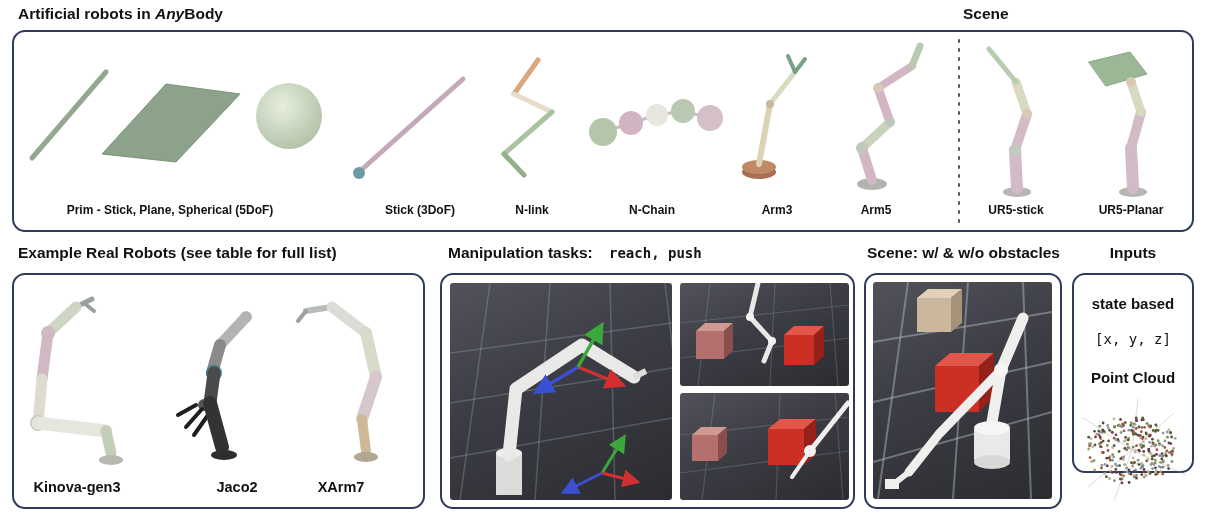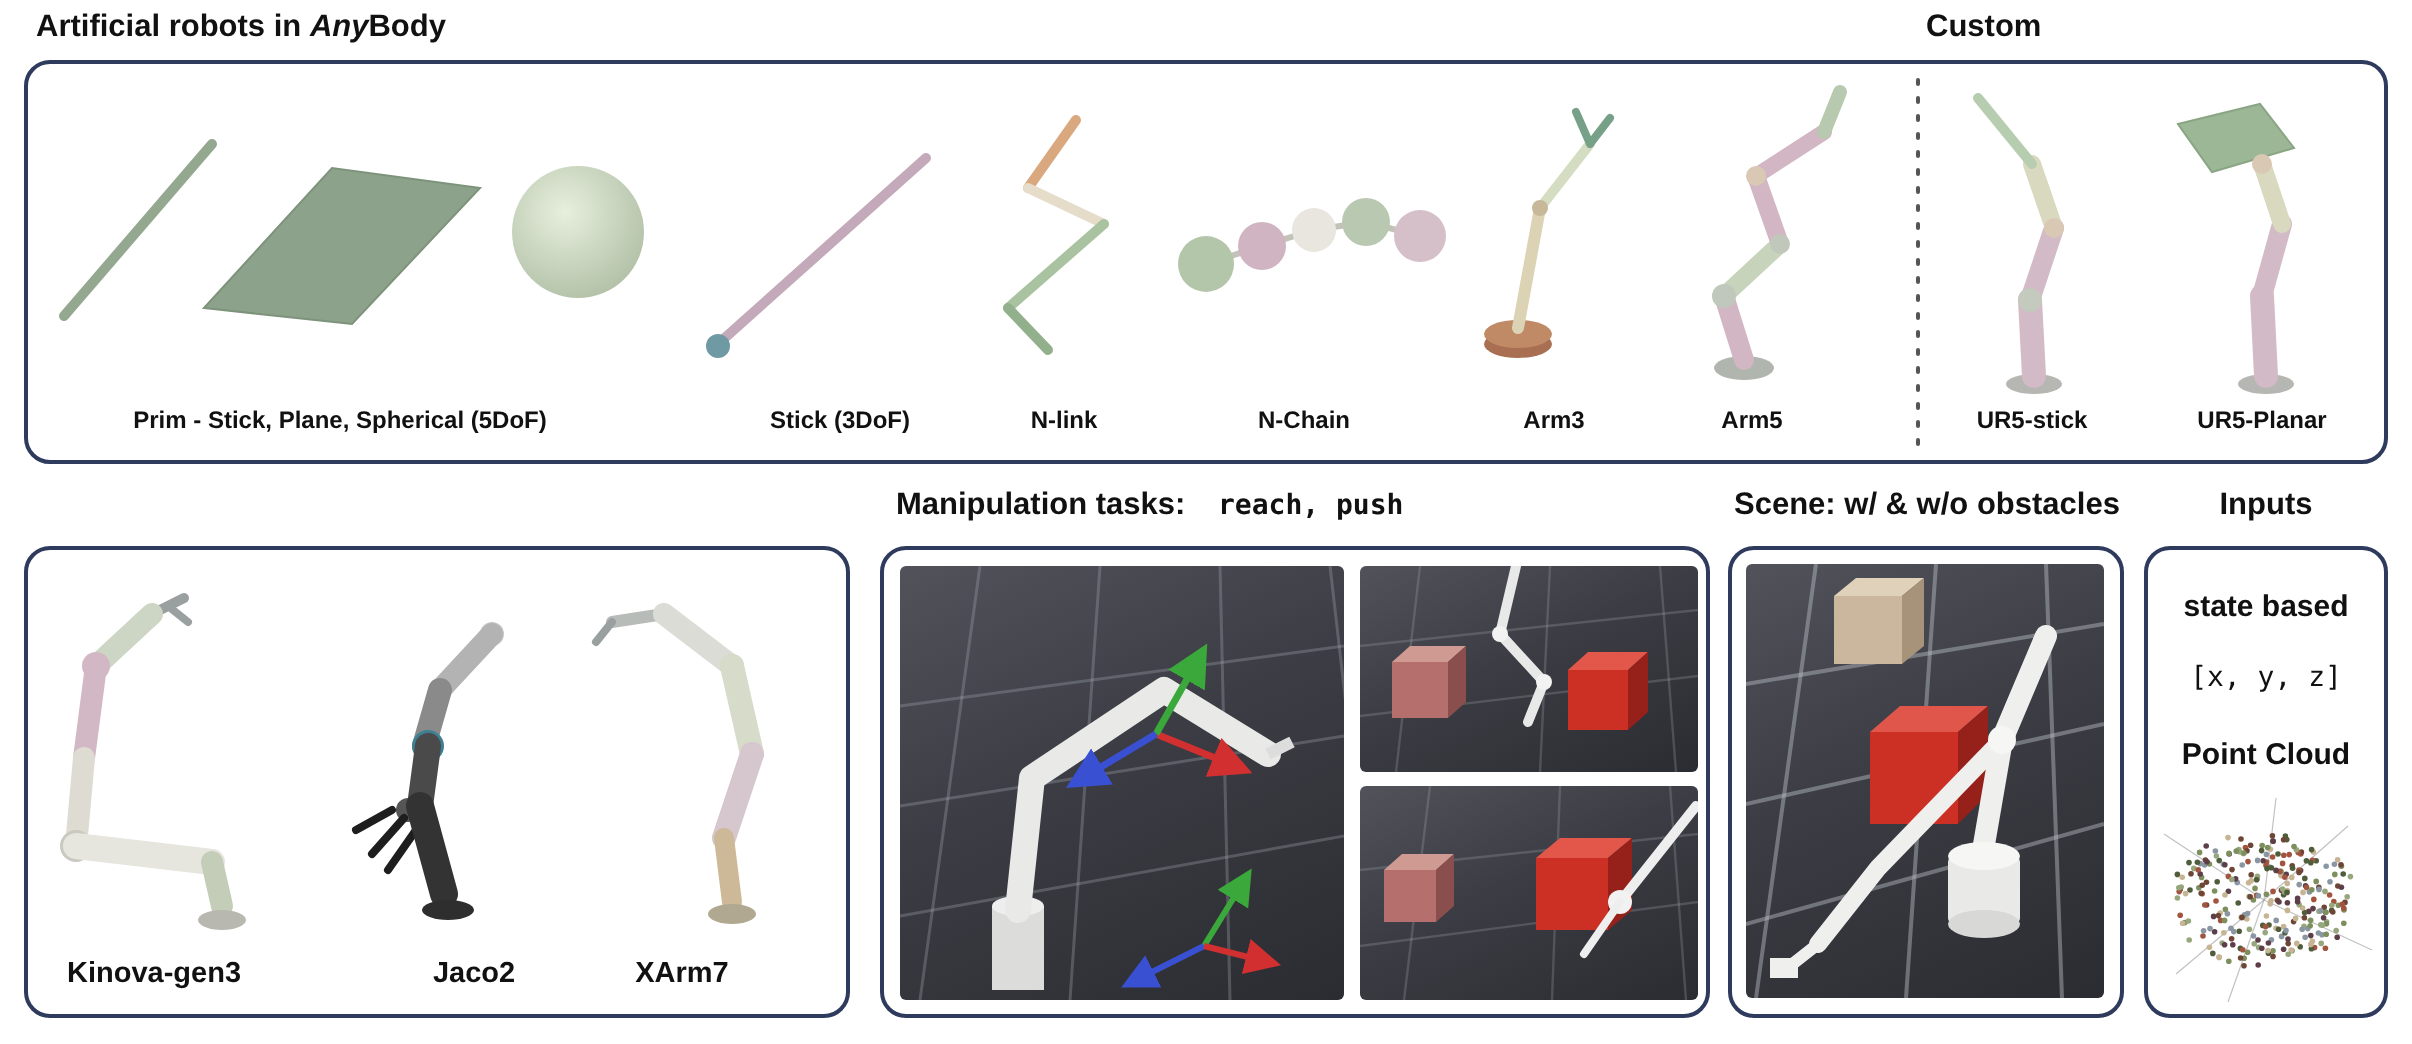--- a/index.html
+++ b/index.html
@@ -18,21 +18,21 @@
   svg{position:absolute;left:0;top:0;}
 </style>
 </head>
 <body>
 
 <div class="canvas">
 
   <div class="hdr" style="left:18px;top:5px">
     <span>Artificial robots in </span><span class="it">Any</span><span>Body</span>
   </div>
-  <div class="hdr" style="left:963px;top:5px">Custom</div>
+  <div class="hdr" style="left:963px;top:5px">Scene</div>
 
   <div class="panel" style="left:12px;top:30px;width:1182px;height:202px">
     <svg width="1177" height="197" viewBox="0 0 1177 197">
       <defs>
         <radialGradient id="gSphere" cx="40%" cy="35%" r="75%">
           <stop offset="0%" stop-color="#e7efdd"></stop>
             <stop offset="100%" stop-color="#aebda3"></stop>
         </radialGradient>
       </defs>
 
@@ -115,20 +115,21 @@
 
   <div class="toplabel" style="left:170px">Prim - Stick, Plane, Spherical (5DoF)</div>
   <div class="toplabel" style="left:420px">Stick (3DoF)</div>
   <div class="toplabel" style="left:532px">N-link</div>
   <div class="toplabel" style="left:652px">N-Chain</div>
   <div class="toplabel" style="left:777px">Arm3</div>
   <div class="toplabel" style="left:876px">Arm5</div>
   <div class="toplabel" style="left:1016px">UR5-stick</div>
   <div class="toplabel" style="left:1131px">UR5-Planar</div>
 
+  <div class="hdr" style="left:18px;top:244px">Example Real Robots (see table for full list)</div>
   <div class="hdr" style="left:448px;top:244px">
     <span>Manipulation tasks:</span>
     <span class="mono" style="margin-left:12px">reach, push</span>
   </div>
   <div class="hdr" style="left:867px;top:244px">Scene: w/ &amp; w/o obstacles</div>
   <div class="hdr" style="left:1133px;top:244px;transform:translateX(-50%)">Inputs</div>
 
   <div class="panel" style="left:12px;top:273px;width:413px;height:236px">
     <svg width="408" height="231" viewBox="0 0 408 231" stroke-linecap="round">
 
@@ -299,21 +300,21 @@
           <rect x="101" y="146" width="36" height="34" rx="3" fill="#e9e9e7"></rect>
           <ellipse cx="119" cy="146" rx="18" ry="7" fill="#f6f6f4"></ellipse>
           <ellipse cx="119" cy="180" rx="18" ry="7" fill="#d8d8d6"></ellipse>
           <line x1="36" y1="190" x2="22" y2="201" stroke="#efefed" stroke-width="6" stroke-linecap="round"></line>
           <rect x="12" y="197" width="14" height="10" fill="#efefed"></rect>
         </g>
       </svg>
     </div>
   </div>
 
-  <div class="panel" style="left:1072px;top:273px;width:122px;height:236px">
+  <div class="panel" style="left:1072px;top:273px;width:122px;height:200px">
     <div class="inp-txt" style="top:20px;font-weight:bold;font-size:15px">state based</div>
     <div class="inp-txt mono" style="top:44px;font-weight:normal">[x, y, z]</div>
     <div class="inp-txt" style="top:94px;font-weight:bold;font-size:15px">Point Cloud</div>
     <svg width="118" height="110" viewBox="0 0 118 110" style="top:120px">
       <g stroke="#999999" stroke-width="0.6" stroke-opacity="0.6">
         <line x1="58" y1="55" x2="8" y2="22"></line>
           <line x1="58" y1="55" x2="112" y2="80"></line>
         <line x1="58" y1="55" x2="100" y2="18"></line>
           <line x1="58" y1="55" x2="14" y2="92"></line>
         <line x1="58" y1="55" x2="64" y2="4"></line>

